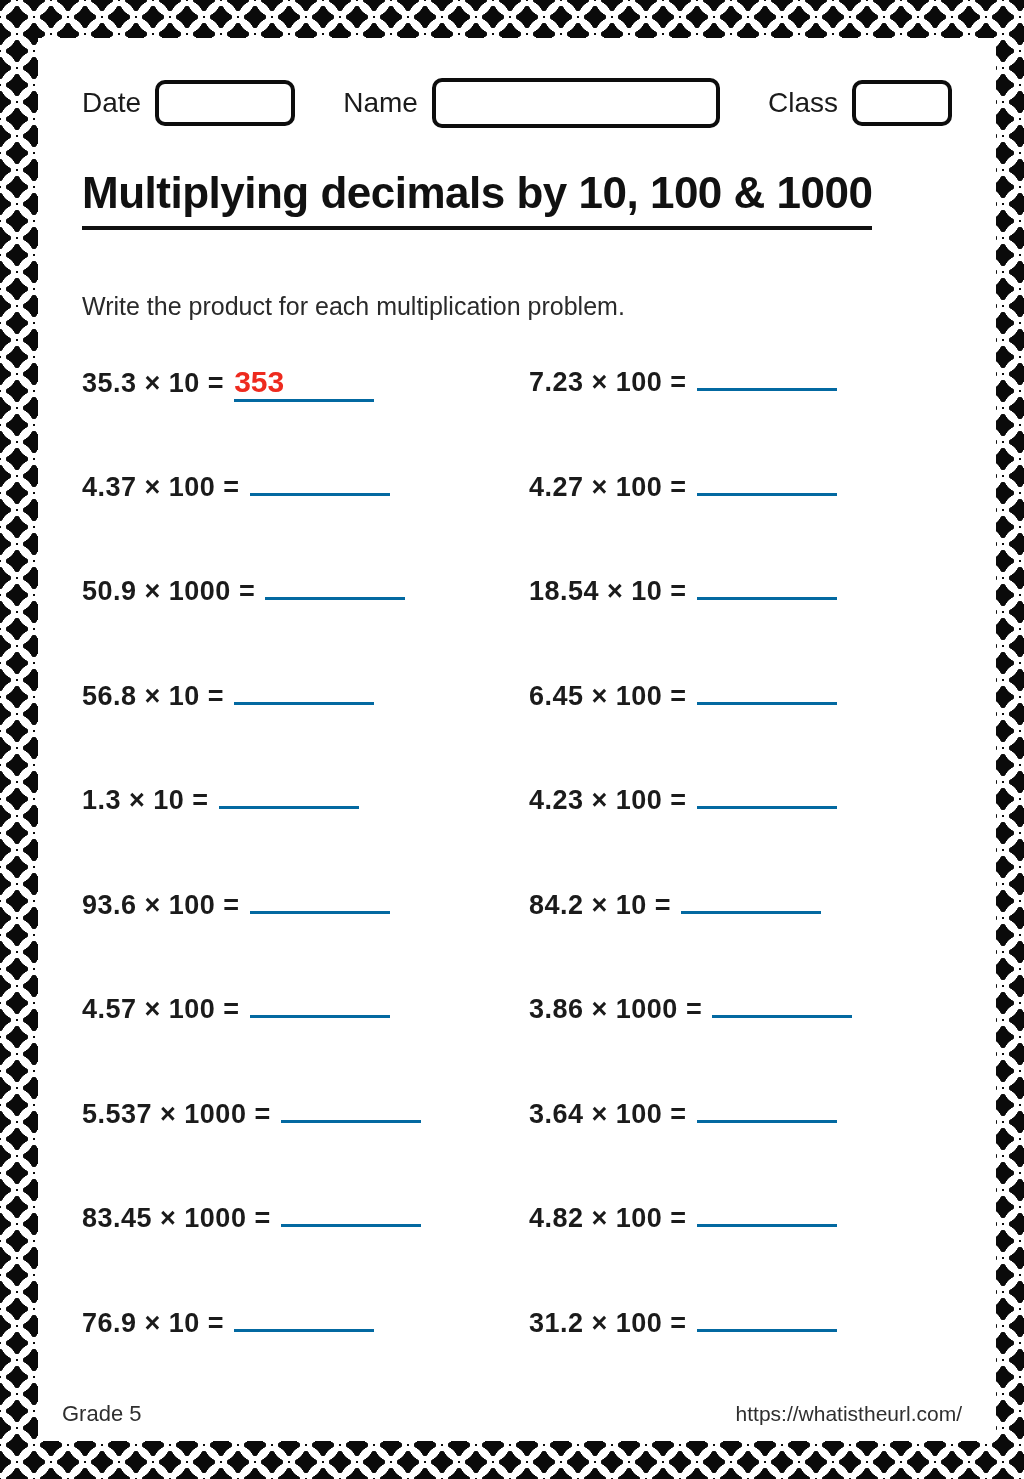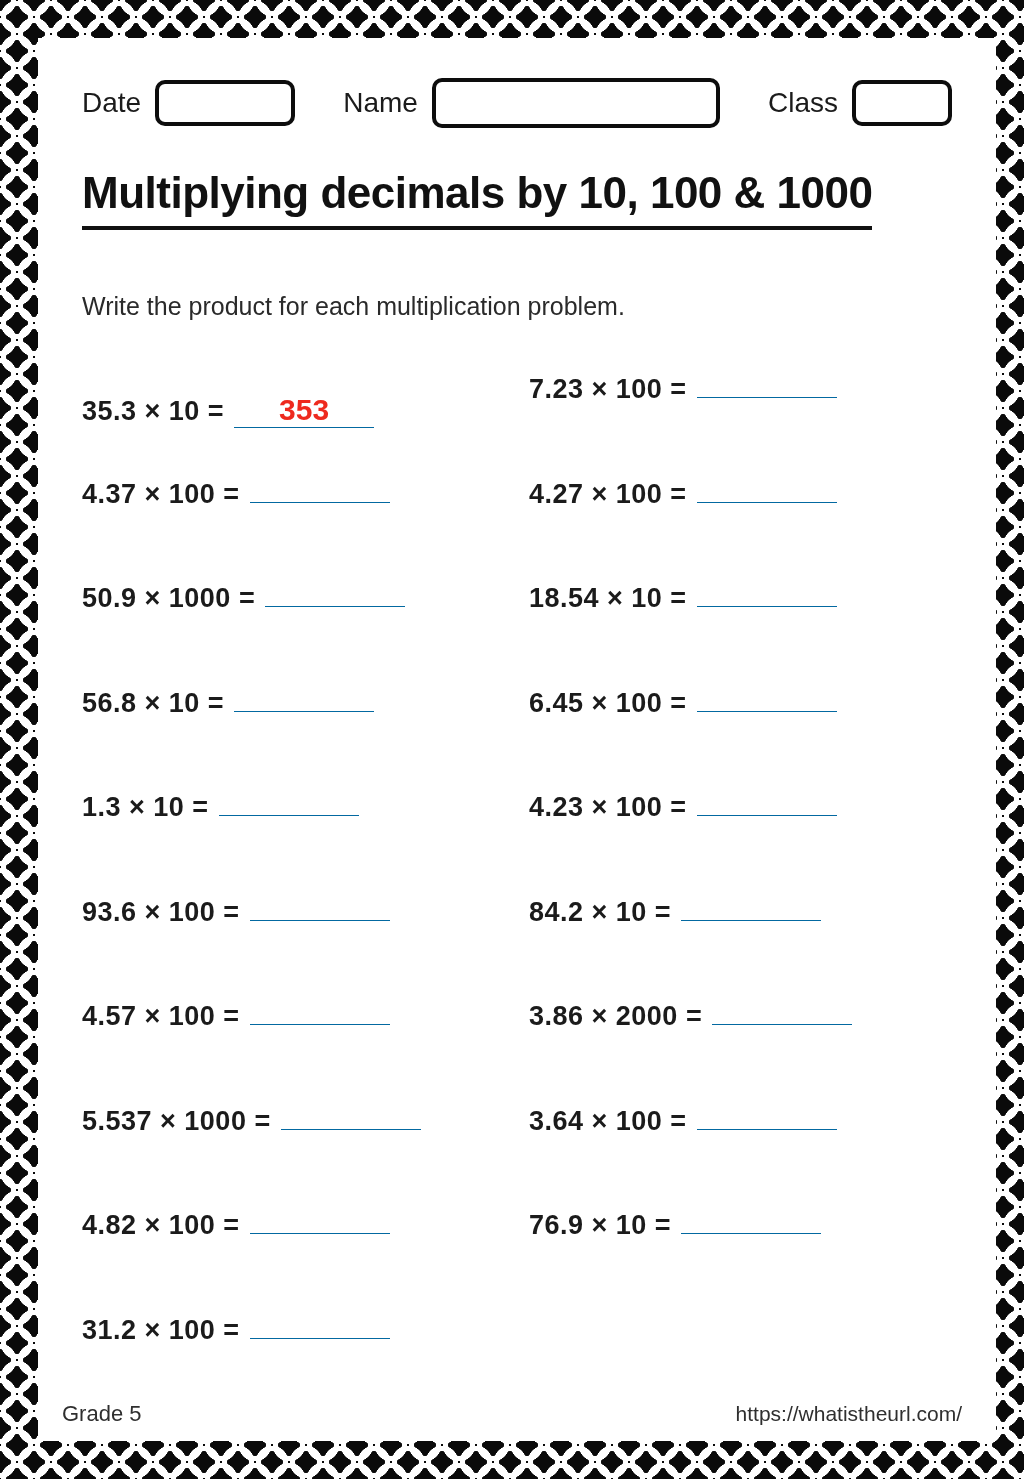--- a/index.html
+++ b/index.html
@@ -87,25 +87,23 @@
     font-size: 27px;
     font-weight: 700;
     color: #1b1b1b;
     white-space: nowrap;
   }
   .expr { letter-spacing: 0.5px; }
   .blank {
     display: inline-block;
     width: 140px;
     margin-left: 10px;
-    border-bottom: 1px solid #0369a1;
-    text-align: center;
+    border-bottom: 3px solid #0369a1;
     line-height: 1;
     padding-bottom: 2px;
-    margin-top: 28px;
   }
   .answer {
     font-size: 30px;
     font-weight: 700;
   }
 
   
   .footer {
     position: absolute;
     left: 24px;
@@ -231,40 +229,46 @@
   </div>
 
   <div class="problem">
     <span class="expr">4.57 × 100 =</span>
     <span class="blank">
       <span class="answer" style="color: rgb(238, 42, 30);"></span>
     </span>
   </div>
 
   <div class="problem">
-    <span class="expr">3.86 × 2000 =</span>
+    <span class="expr">3.86 × 1000 =</span>
     <span class="blank">
       <span class="answer" style="color: rgb(238, 42, 30);"></span>
     </span>
   </div>
 
   <div class="problem">
     <span class="expr">5.537 × 1000 =</span>
     <span class="blank">
       <span class="answer" style="color: rgb(238, 42, 30);"></span>
     </span>
   </div>
 
   <div class="problem">
     <span class="expr">3.64 × 100 =</span>
     <span class="blank">
       <span class="answer" style="color: rgb(238, 42, 30);"></span>
     </span>
   </div>
 
+  <div class="problem">
+    <span class="expr">83.45 × 1000 =</span>
+    <span class="blank">
+      <span class="answer" style="color: rgb(238, 42, 30);"></span>
+    </span>
+  </div>
 
   <div class="problem">
     <span class="expr">4.82 × 100 =</span>
     <span class="blank">
       <span class="answer" style="color: rgb(238, 42, 30);"></span>
     </span>
   </div>
 
   <div class="problem">
     <span class="expr">76.9 × 10 =</span>

